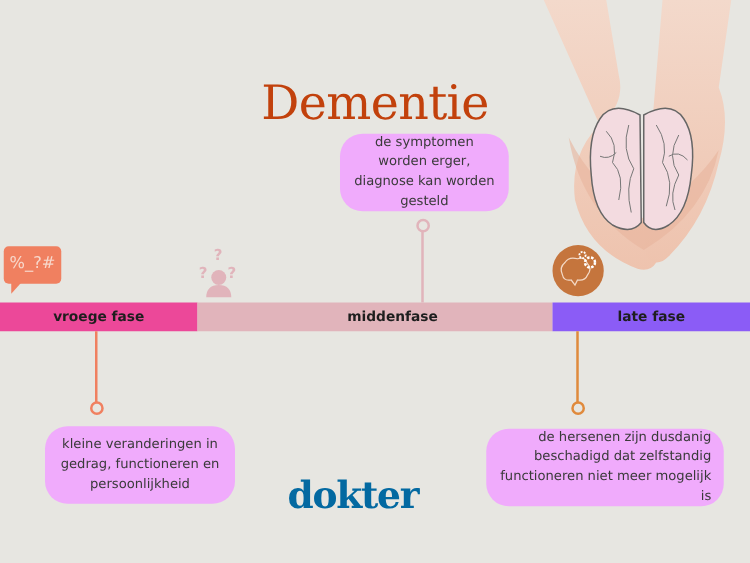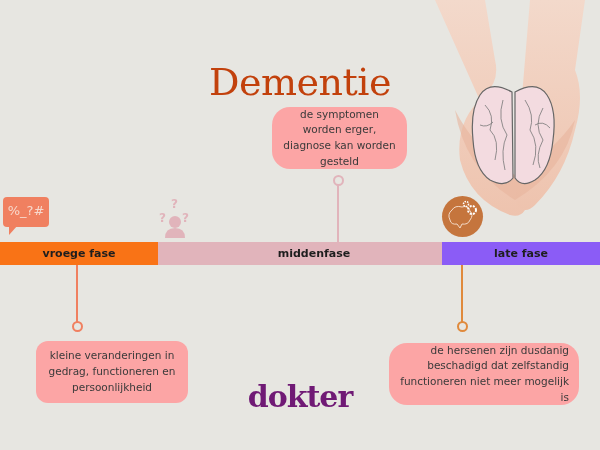--- a/index.html
+++ b/index.html
@@ -1,24 +1,24 @@
 <!DOCTYPE html>
 <html><head>
 <meta charset="utf-8">
 <style>
   * { box-sizing: border-box; margin: 0; padding: 0; }
   html, body { width: 600px; height: 450px; overflow: hidden; }
   body { background: #e7e6e1; position: relative; font-family: "DejaVu Sans", sans-serif; }
   .abs { position: absolute; }
   .title { left: 160px; top: 24px; width: 280px; text-align: center; font-family: "DejaVu Serif", serif; font-size: 38px; color: #c2410c; letter-spacing: -0.5px; margin-top: 36px; }
   .bar { top: 242px; height: 23px; display: flex; align-items: center; justify-content: center; font-size: 11px; font-weight: bold; color: #1e1e1e; }
-  .bubble { background: #fca5a5; border-radius: 18px; display: flex; align-items: center; justify-content: center; text-align: center; font-size: 10.5px; line-height: 1.5; color: #3a3a3a; padding: 6px 10px; }
+  .bubble { background: #f0abfc; border-radius: 18px; display: flex; align-items: center; justify-content: center; text-align: center; font-size: 10.5px; line-height: 1.5; color: #3a3a3a; padding: 6px 10px; }
   .stem { width: 2px; }
   .ring { width: 11px; height: 11px; border-radius: 50%; border: 2.5px solid; background: #e7e6e1; }
-  .logo { left: 230px; top: 385px; width: 140px; text-align: center; font-family: "DejaVu Serif", serif; font-weight: bold; font-size: 30px; line-height: 24px; color: #701a75; letter-spacing: -1px; }
+  .logo { left: 230px; top: 385px; width: 140px; text-align: left; font-family: "DejaVu Serif", serif; font-weight: bold; font-size: 30px; line-height: 24px; color: #0369a1; letter-spacing: -1px; }
 </style>
 </head>
 <body>
 
 <div class="abs title">Dementie</div>
 
 <div class="abs" style="left:425px;top:0;width:175px;height:220px;">
   <svg width="175" height="220" viewBox="0 0 175 220">
     <defs>
       <linearGradient id="skin" x1="0" y1="0" x2="0" y2="1">
@@ -63,27 +63,27 @@
     <path d="M8 24 Q5 18 10 14 Q13 9 20 11 Q26 9 28 15 Q32 19 28 24 Q26 29 20 28 L18 32 L15 28 Q9 29 8 24 Z" fill="none" stroke="#f3d9c6" stroke-width="1"></path>
     <circle cx="30" cy="14" r="4" fill="none" stroke="#fff" stroke-width="2" stroke-dasharray="2 1.2"></circle>
     <circle cx="24" cy="8" r="2.5" fill="none" stroke="#fff" stroke-width="1.5" stroke-dasharray="1.5 1"></circle>
   </svg>
 </div>
 
 <div class="abs bubble" style="left:272px;top:107px;width:135px;height:62px;">de symptomen worden erger, diagnose kan worden gesteld</div>
 <div class="abs ring" style="left:333px;top:175px;border-color:#e1b4bb;"></div>
 <div class="abs stem" style="left:337px;top:185px;height:57px;background:#e1b4bb;"></div>
 
-<div class="abs bar" style="left:0;width:158px;background:#f97316;">vroege fase</div>
+<div class="abs bar" style="left:0;width:158px;background:#ec4899;">vroege fase</div>
 <div class="abs bar" style="left:158px;width:284px;background:#e1b4bb;padding-left:28px;">middenfase</div>
 <div class="abs bar" style="left:442px;width:158px;background:#8b5cf6;">late fase</div>
 
 <div class="abs stem" style="left:76px;top:265px;height:57px;background:#f08060;"></div>
 <div class="abs ring" style="left:72px;top:321px;border-color:#f08060;"></div>
-<div class="abs bubble" style="left:36px;top:341px;width:152px;height:62px;border-radius:12px;">kleine veranderingen in gedrag, functioneren en persoonlijkheid</div>
+<div class="abs bubble" style="left:36px;top:341px;width:152px;height:62px;">kleine veranderingen in gedrag, functioneren en persoonlijkheid</div>
 
 <div class="abs stem" style="left:461px;top:265px;height:57px;background:#e08a3c;"></div>
 <div class="abs ring" style="left:457px;top:321px;border-color:#e08a3c;"></div>
 <div class="abs bubble" style="left:389px;top:343px;width:190px;height:62px;text-align:right;">de hersenen zijn dusdanig beschadigd dat zelfstandig functioneren niet meer mogelijk is</div>
 
 <div class="abs logo">
   <div>dokter</div>
 </div>
 
 </body></html>

